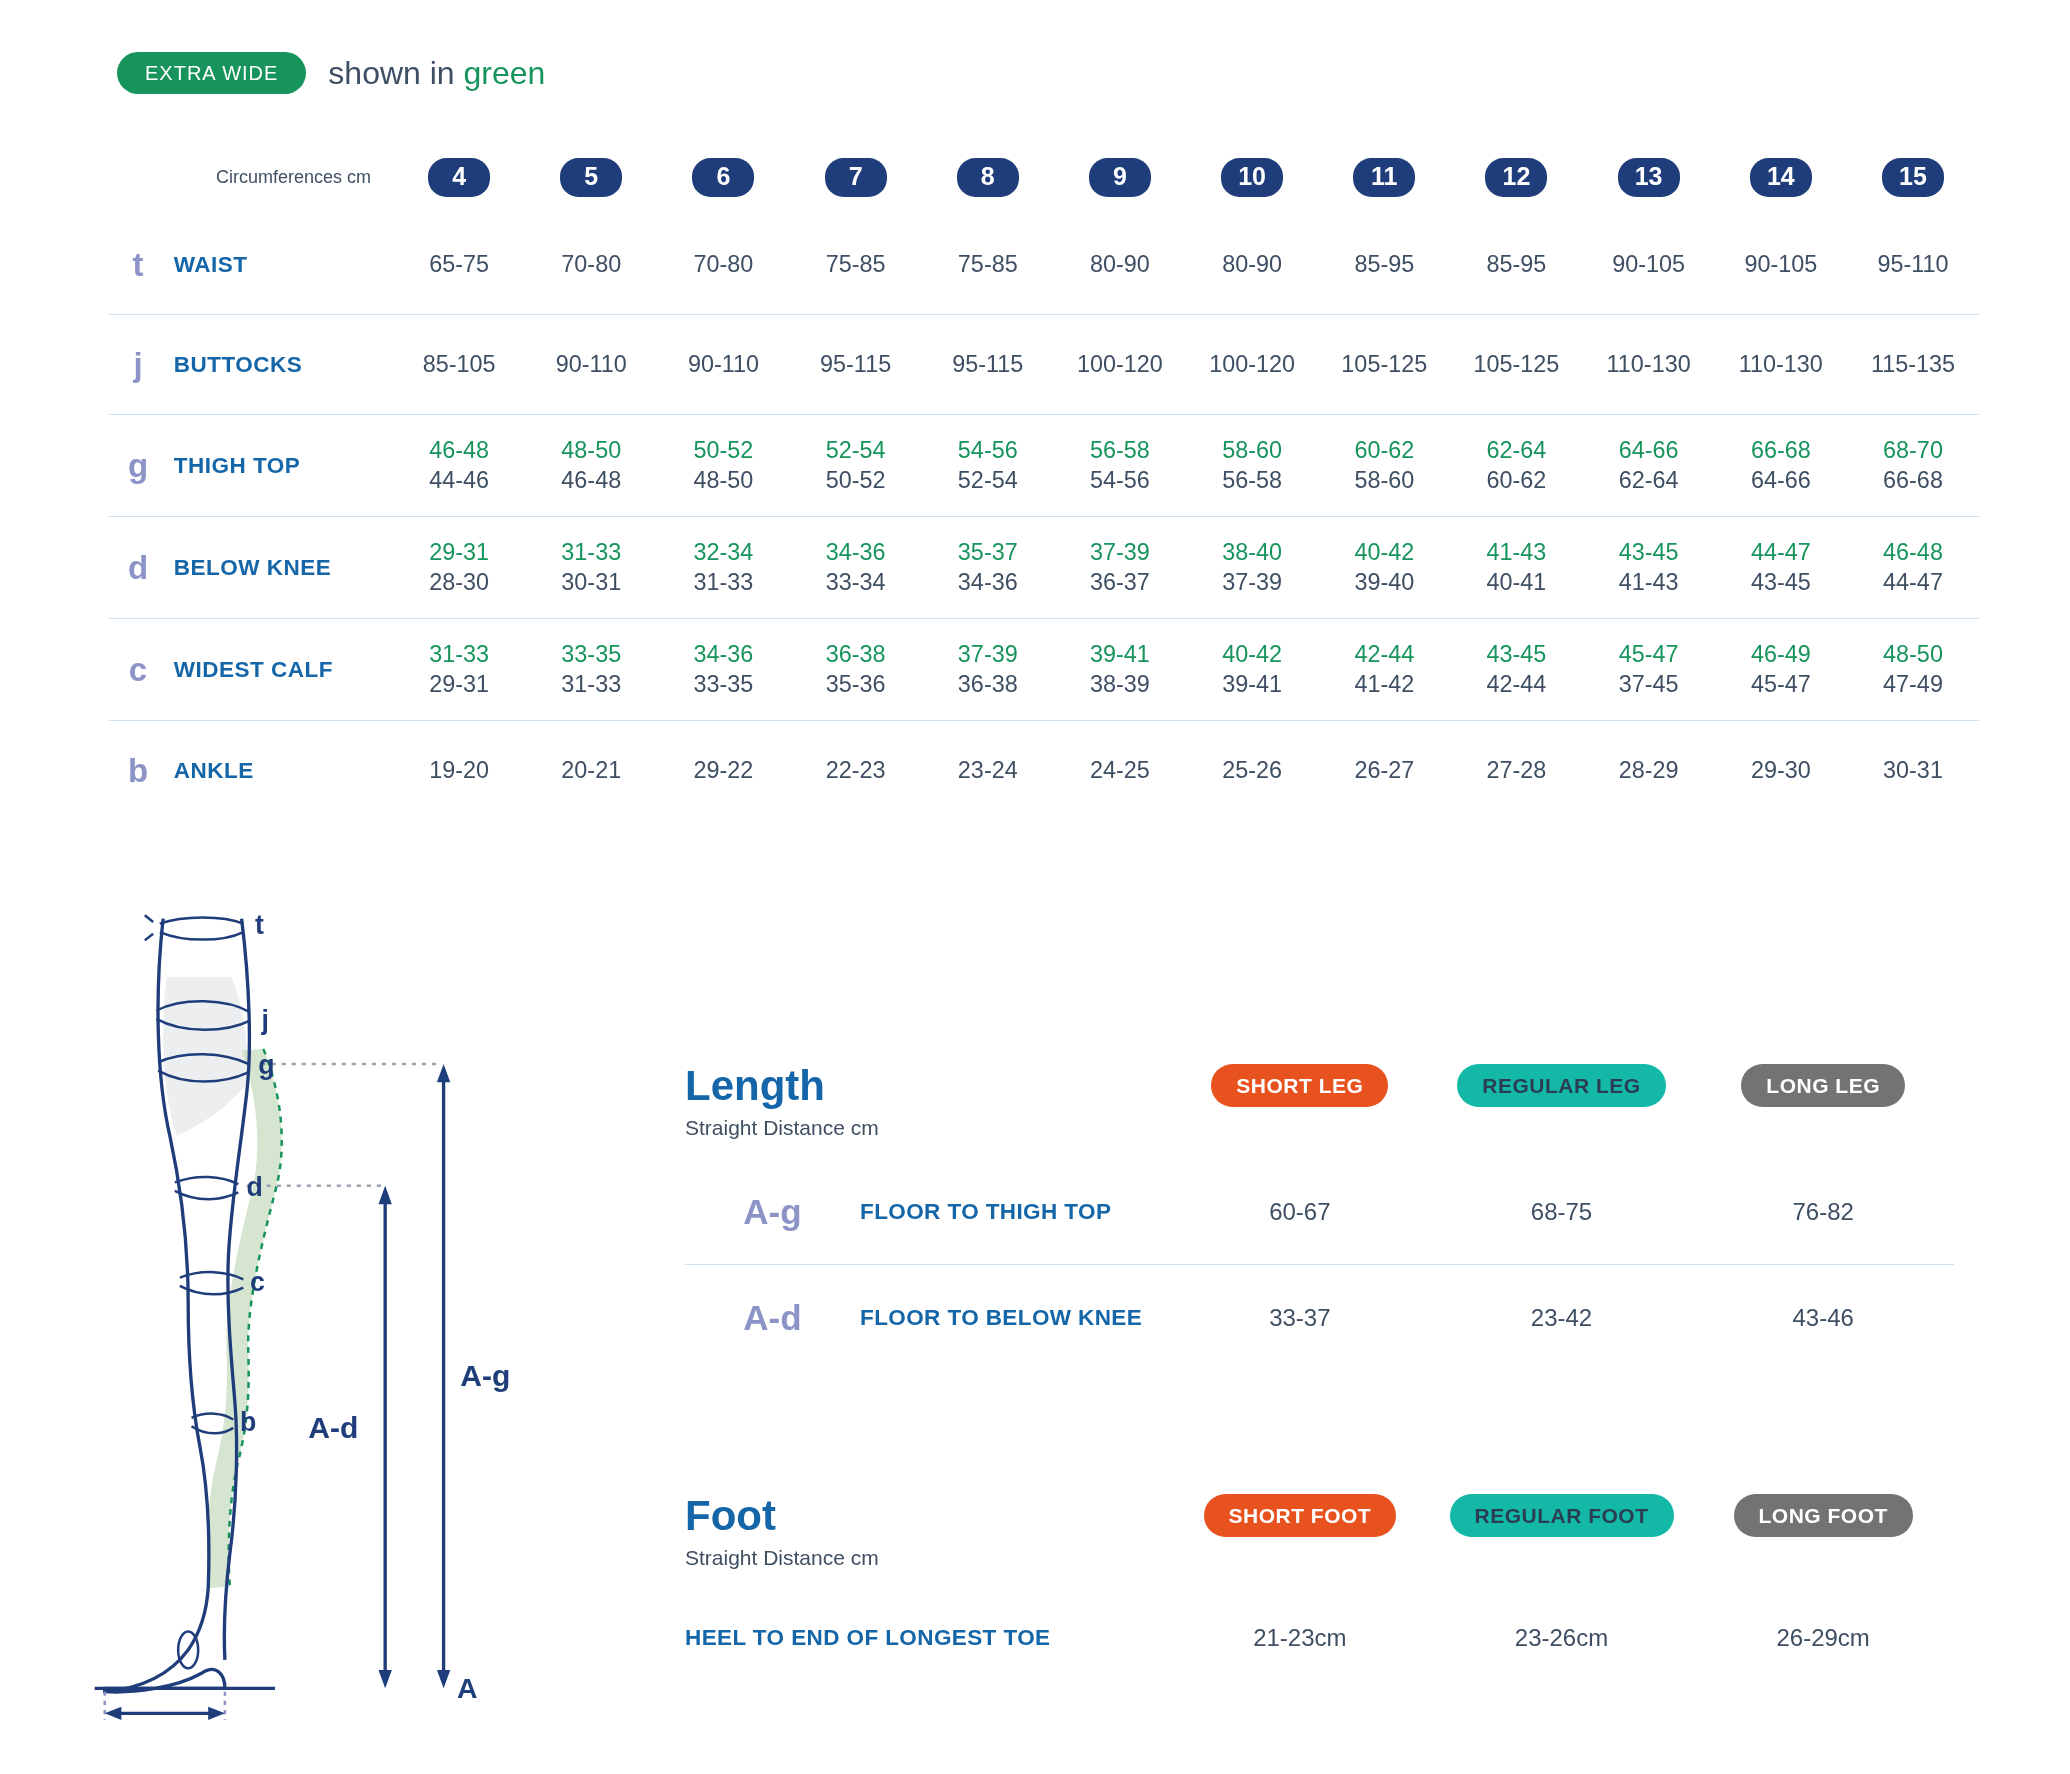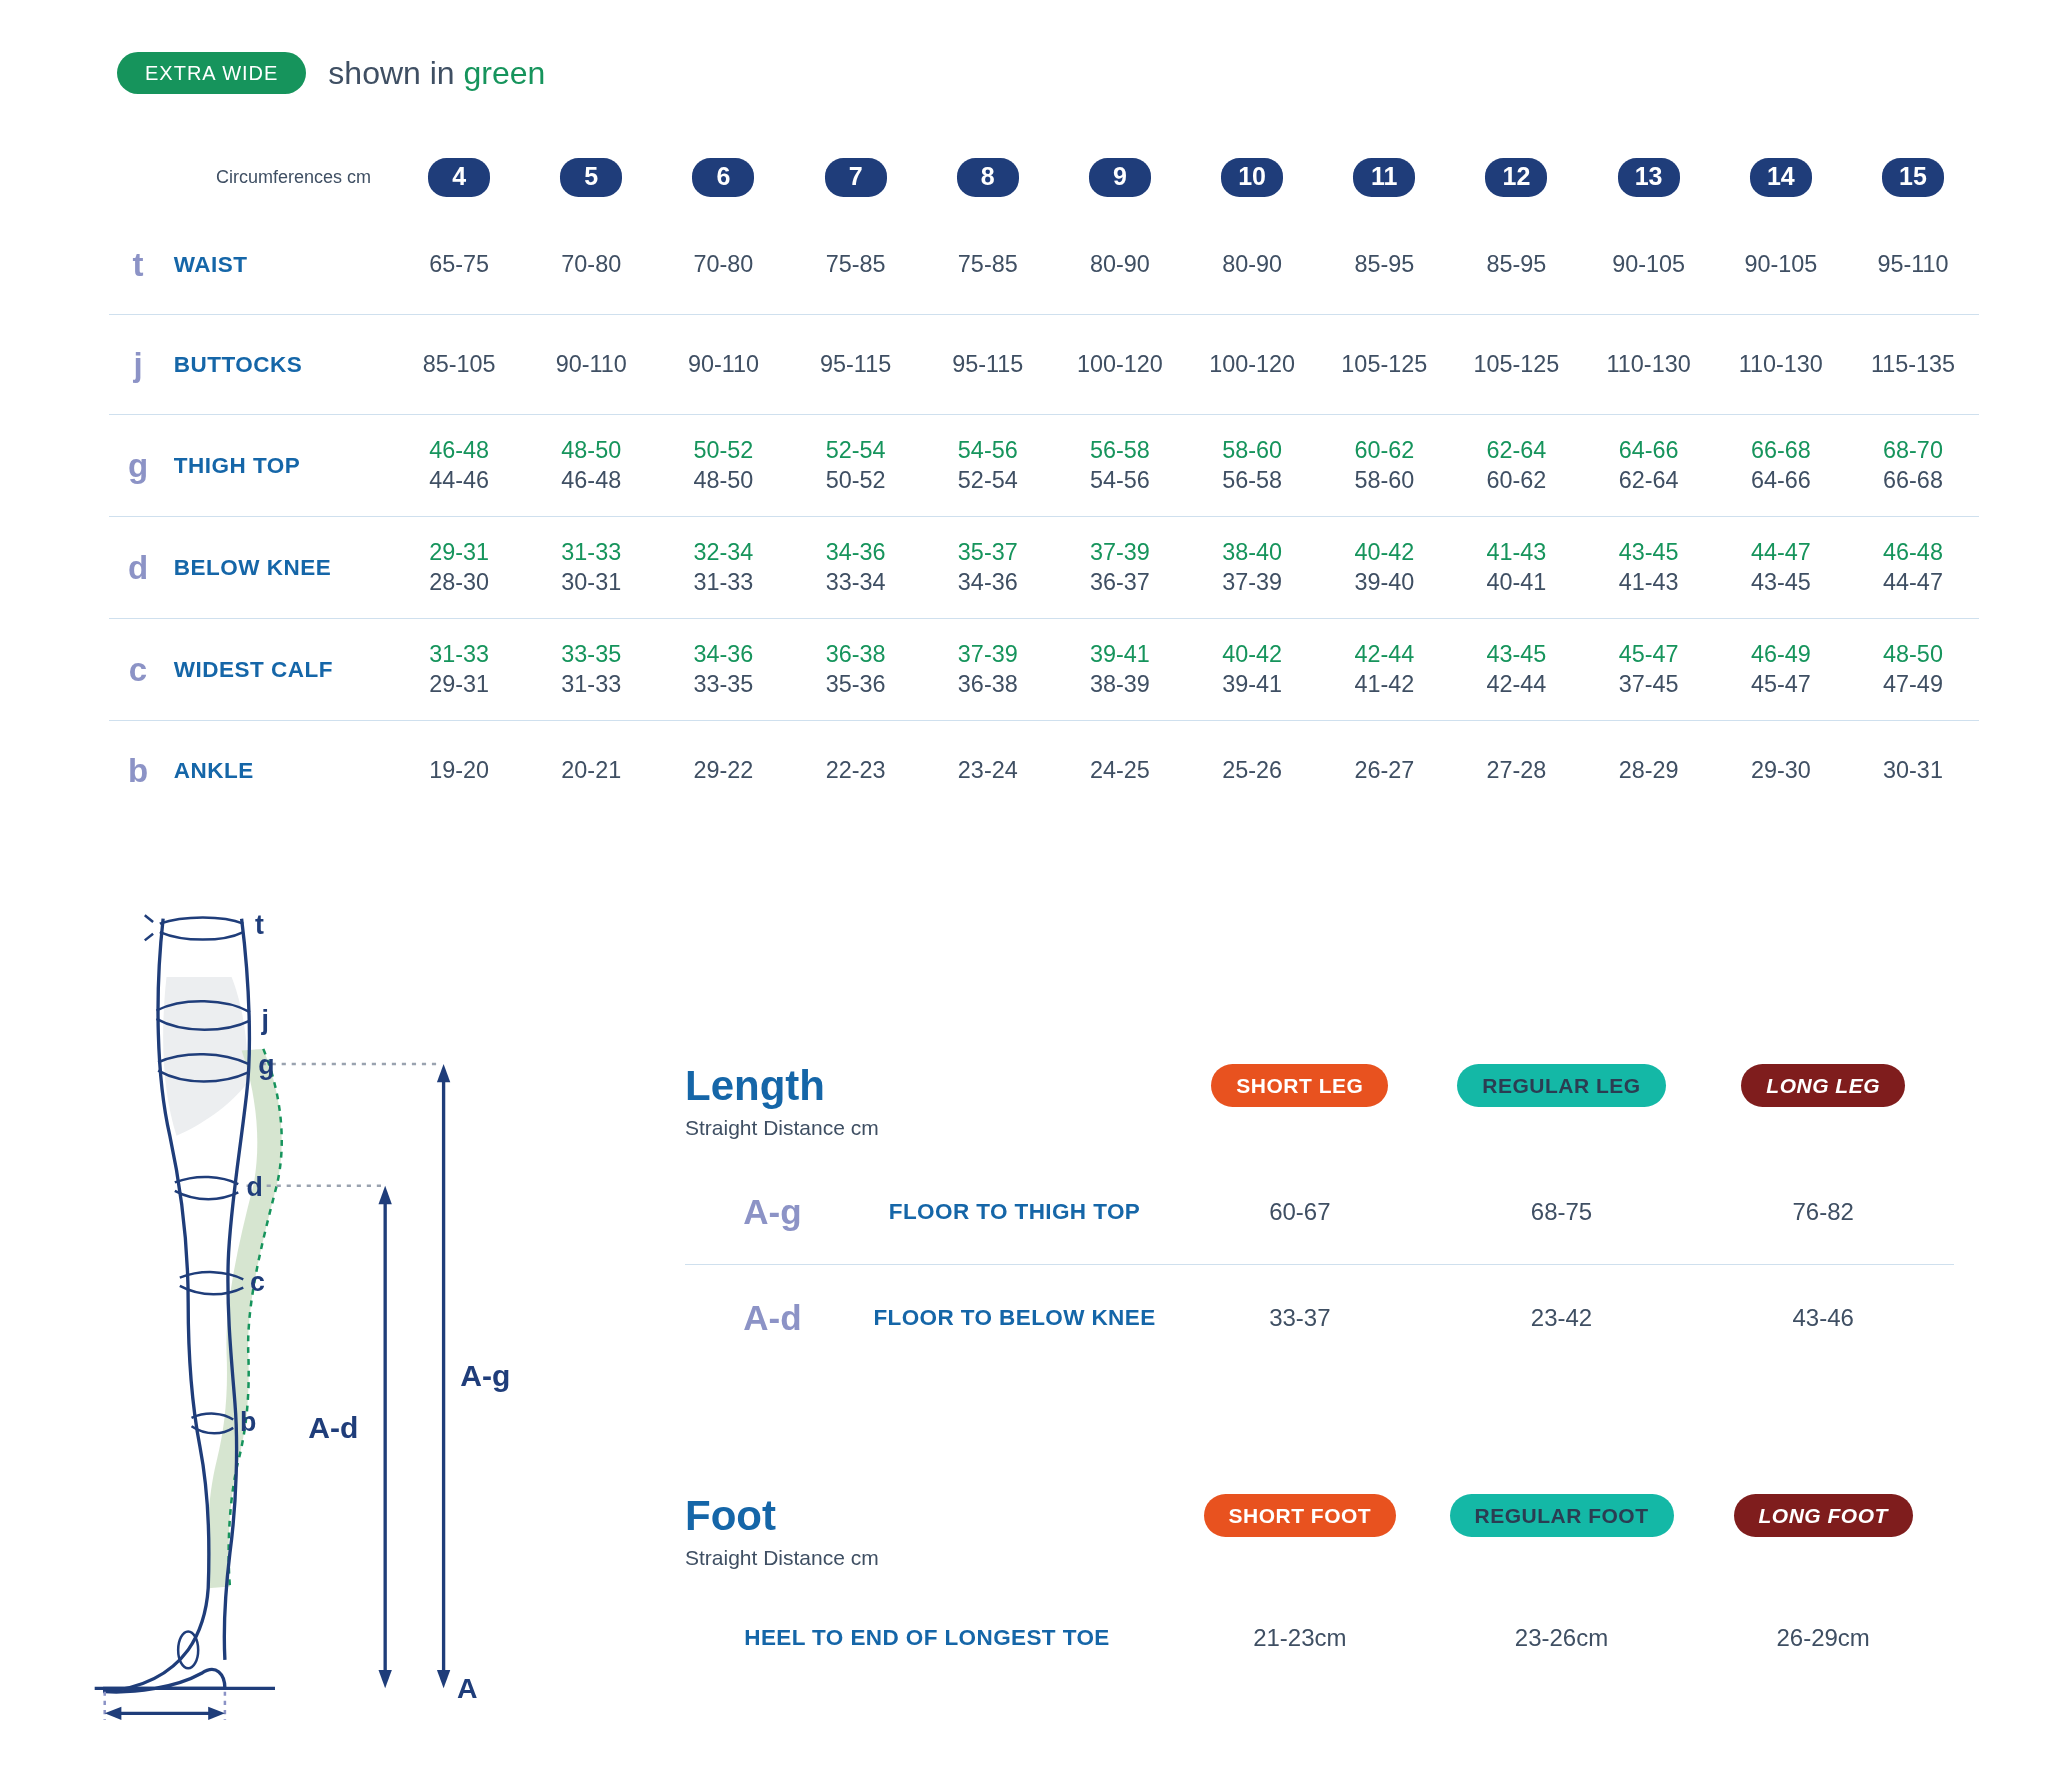--- a/index.html
+++ b/index.html
@@ -125,32 +125,32 @@
     font-size: 21px;
     font-weight: bold;
     letter-spacing: 0.5px;
     border-radius: 23.4px;
     padding: 11px 25px;
     line-height: 1;
     white-space: nowrap;
   }
   .chip.orange { background: #e8521f; }
   .chip.yellow { background: #14b8a6; color: #2b3d52; }
-  .chip.blue   { background: #7f1d1d; font-style: italic; }
+  .chip.blue   { background: #737373; }
 
   .lf-row { display: flex; align-items: center; height: 105px; }
   .lf-row.bordered { border-bottom: 1.7px solid #cfe0ee; }
   .lf-code {
     width: 175px; flex: 0 0 175px;
     text-align: center;
     font-size: 35px; font-weight: bold; color: #8c93c6;
   }
   .lf-name {
     width: 309px; flex: 0 0 309px;
-    font-size: 22.5px; font-weight: bold; color: #1566a8; letter-spacing: 0.4px; text-align: center;
+    font-size: 22.5px; font-weight: bold; color: #1566a8; letter-spacing: 0.4px;
   }
   .lf-name.wide { width: 484px; flex: 0 0 484px; padding-left: 0; }
   .lf-vals { display: flex; flex: 1 1 auto; }
   .lf-val {
     flex: 1 1 0; text-align: center; font-size: 24px; color: #3f4f63;
   }
 </style>
 </head>
 <body>
 

